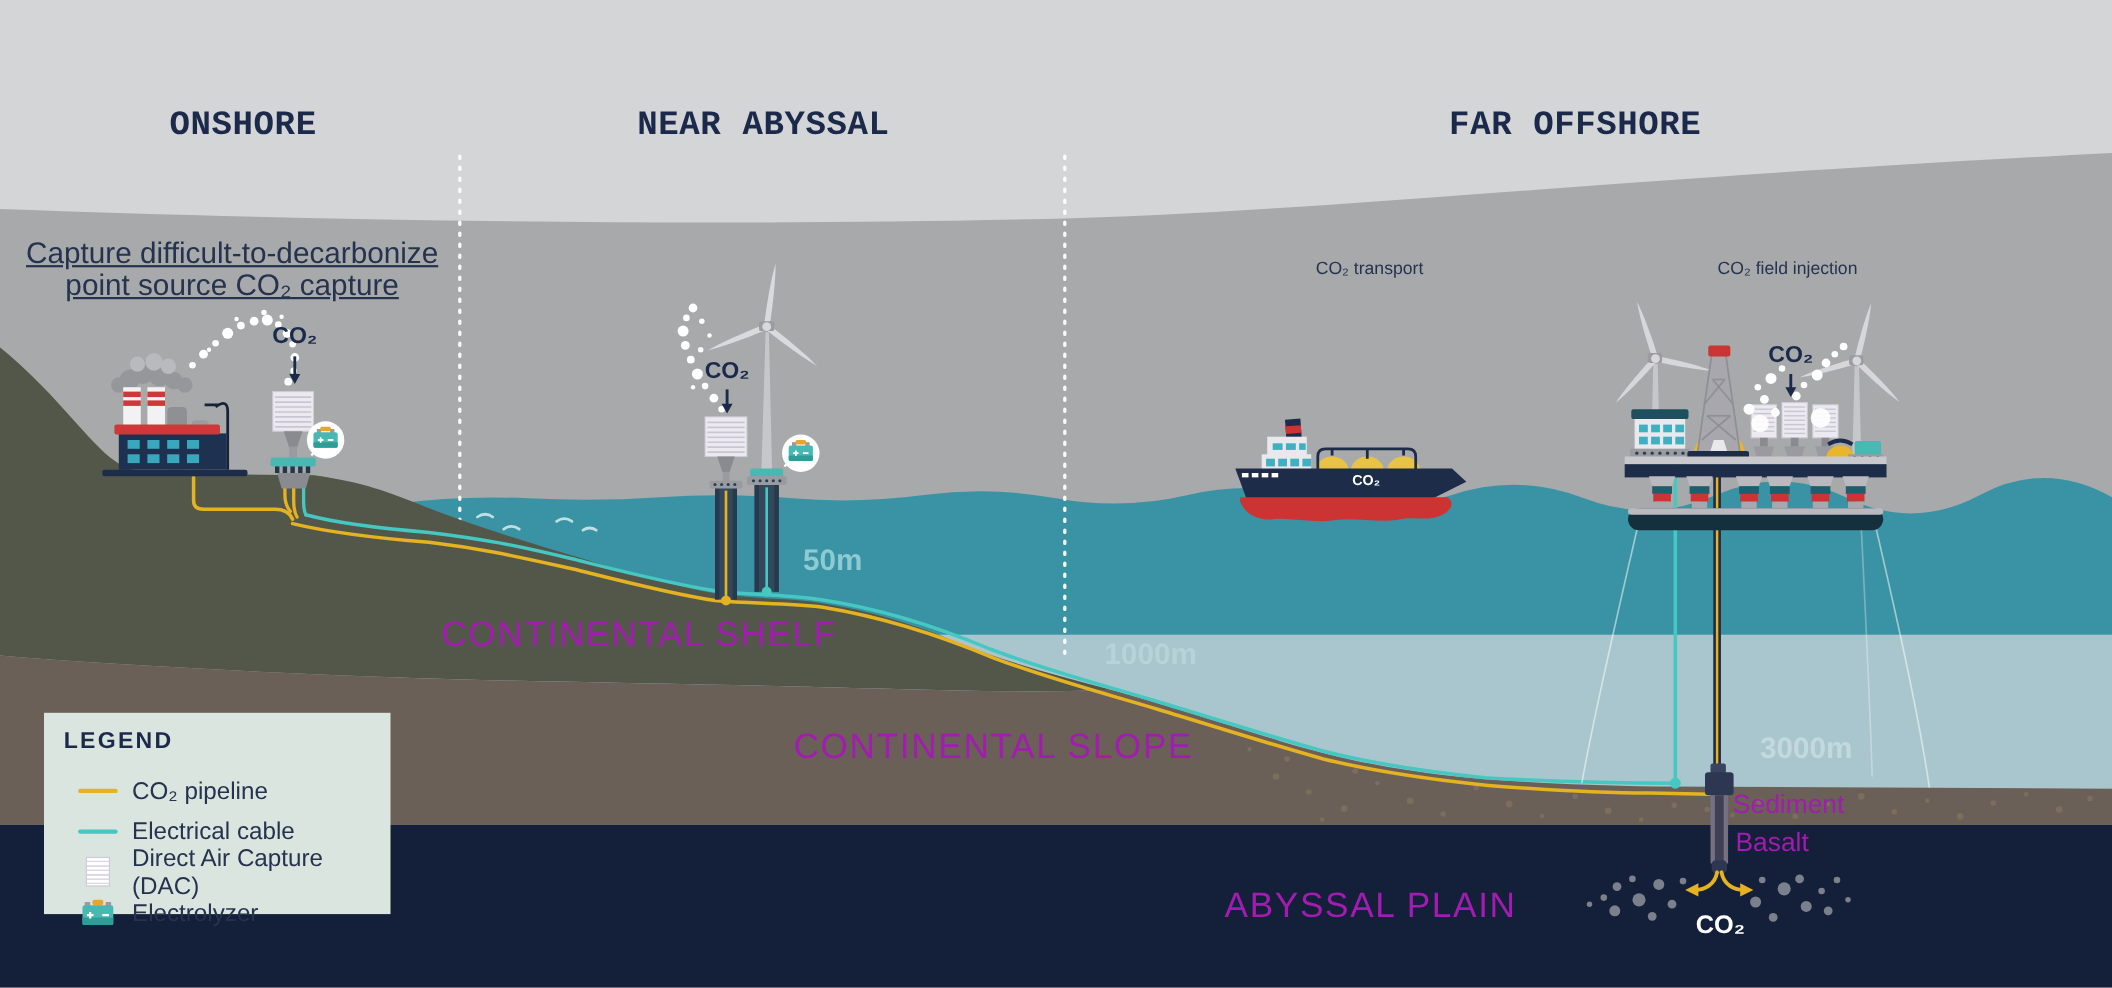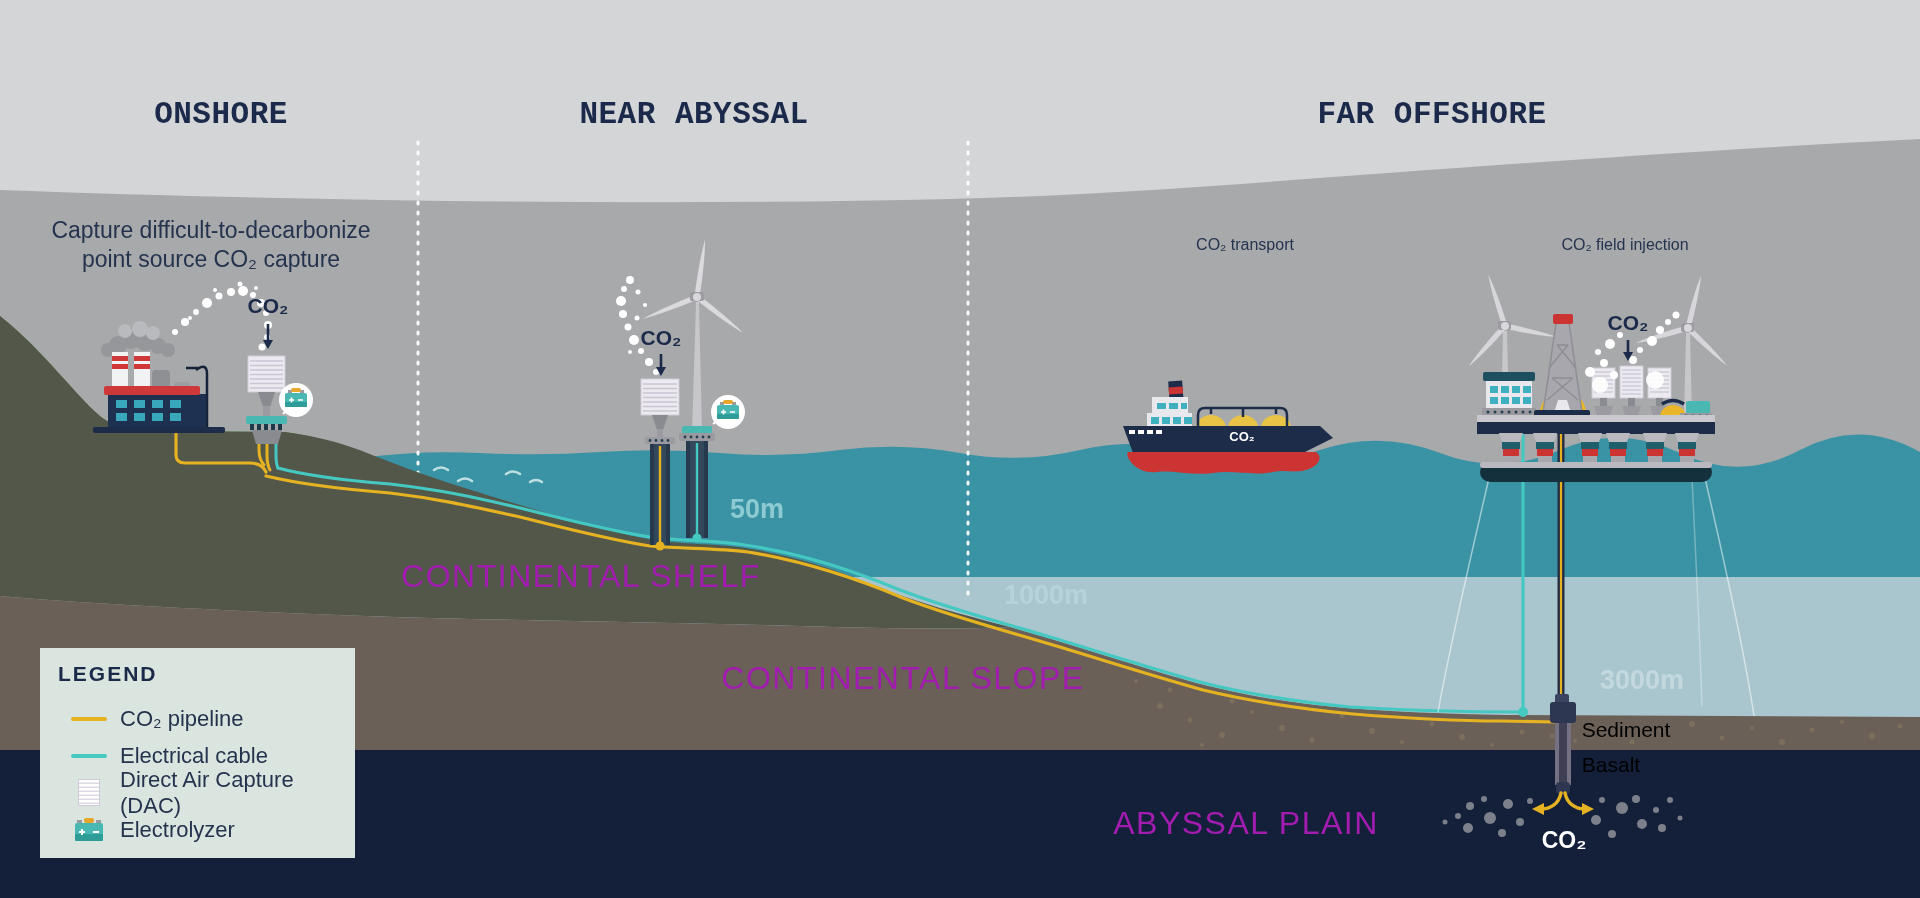--- a/index.html
+++ b/index.html
@@ -1,30 +1,30 @@
 <!DOCTYPE html>
 <html><head>
 <meta charset="utf-8">
 <style>
   html,body{margin:0;padding:0;background:#888;}
   .stage{position:relative;width:1920px;height:898px;overflow:hidden;
          font-family:"Liberation Sans",sans-serif;background:#d4d5d7;}
   .stage svg.scene{position:absolute;left:0;top:0;}
   .txt{position:absolute;transform:translateX(-50%);white-space:nowrap;}
   .hdr{font-size:31px;font-weight:800;letter-spacing:.5px;color:#1b2a4a;font-family:Liberation Mono, monospace;}
-  .caption{font-size:23px;color:#25334f;line-height:29px;text-align:center;}
+  .caption{font-size:27px;color:#25334f;line-height:29px;text-align:center;text-decoration:underline;}
   .sublabel{font-size:16px;color:#25334f;margin-left:24px;}
   .co2sm{font-size:21px;font-weight:800;color:#1b2a4a;}
   .depth{font-size:27px;font-weight:600;}
   .d50{color:#8ecad2;} .d1000{color:#b6d3da;} .d3000{color:#c3d9df;}
   .zone{font-size:32px;color:#a21caf;letter-spacing:1.5px;}
-  .geo{font-size:21px;color:#000000;}
+  .geo{font-size:24px;color:#a21caf;}
   .co2aby{font-size:23px;font-weight:800;color:#ffffff;}
   .co2ship{font-size:13px;font-weight:800;color:#ffffff;}
-  .legend{position:absolute;left:40px;top:648px;width:315px;height:210px;
+  .legend{position:absolute;left:40px;top:648px;width:315px;height:183px;
           background:#dbe5df;box-sizing:border-box;padding:14px 0 0 18px;}
   .legend-title{font-size:21px;font-weight:800;letter-spacing:2px;color:#1b2a4a;margin-bottom:14px;}
   .legend-row{display:flex;align-items:center;height:37px;}
   .legend-sw{width:62px;display:flex;justify-content:center;align-items:center;flex:0 0 62px;}
   .legend-label{font-size:22px;color:#25334f;}
   .sw-line{display:inline-block;width:36px;height:4px;border-radius:2px;}
   .sw-dac{display:inline-block;width:20px;height:25px;border:1px solid #cfc8d8;
           background:repeating-linear-gradient(#ffffff 0px,#ffffff 2px,#ded8e4 3px,#ded8e4 4px);}
 </style>
 </head>

